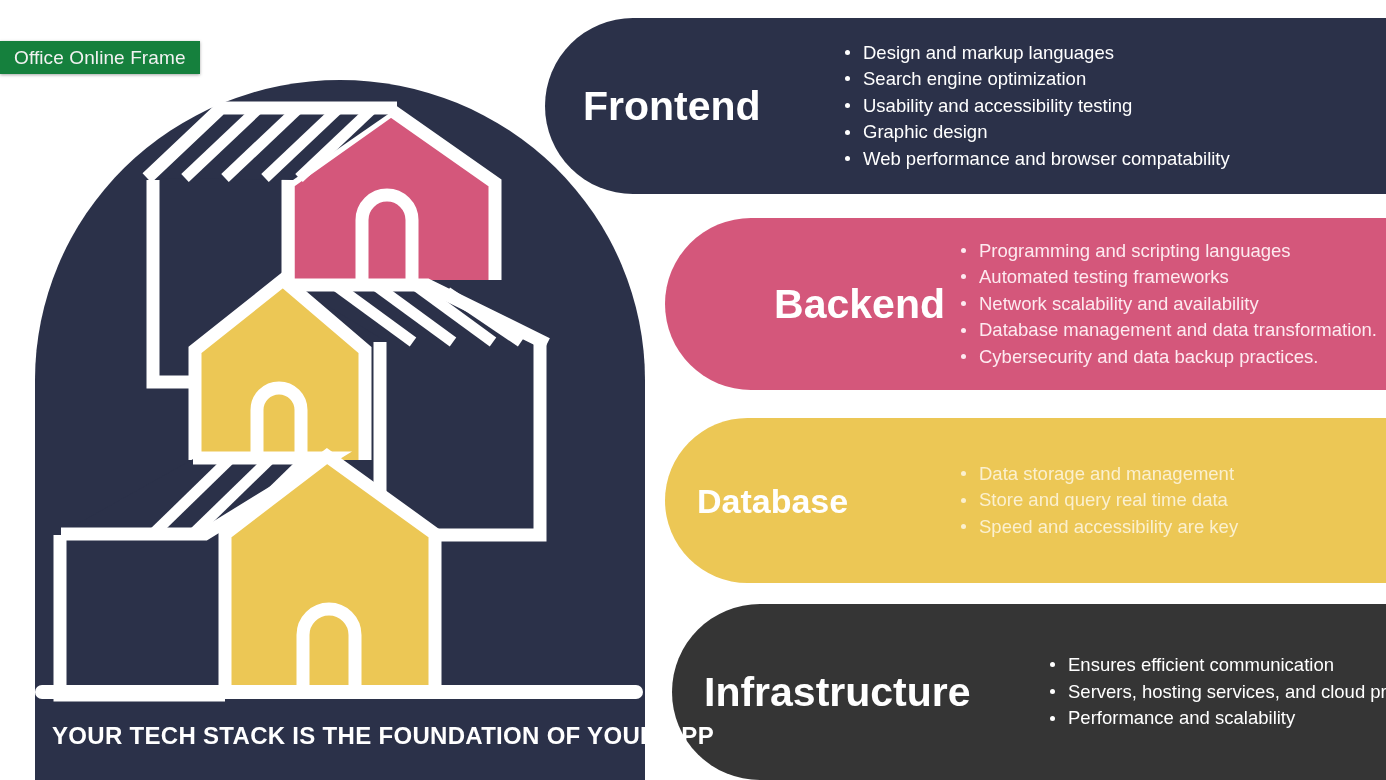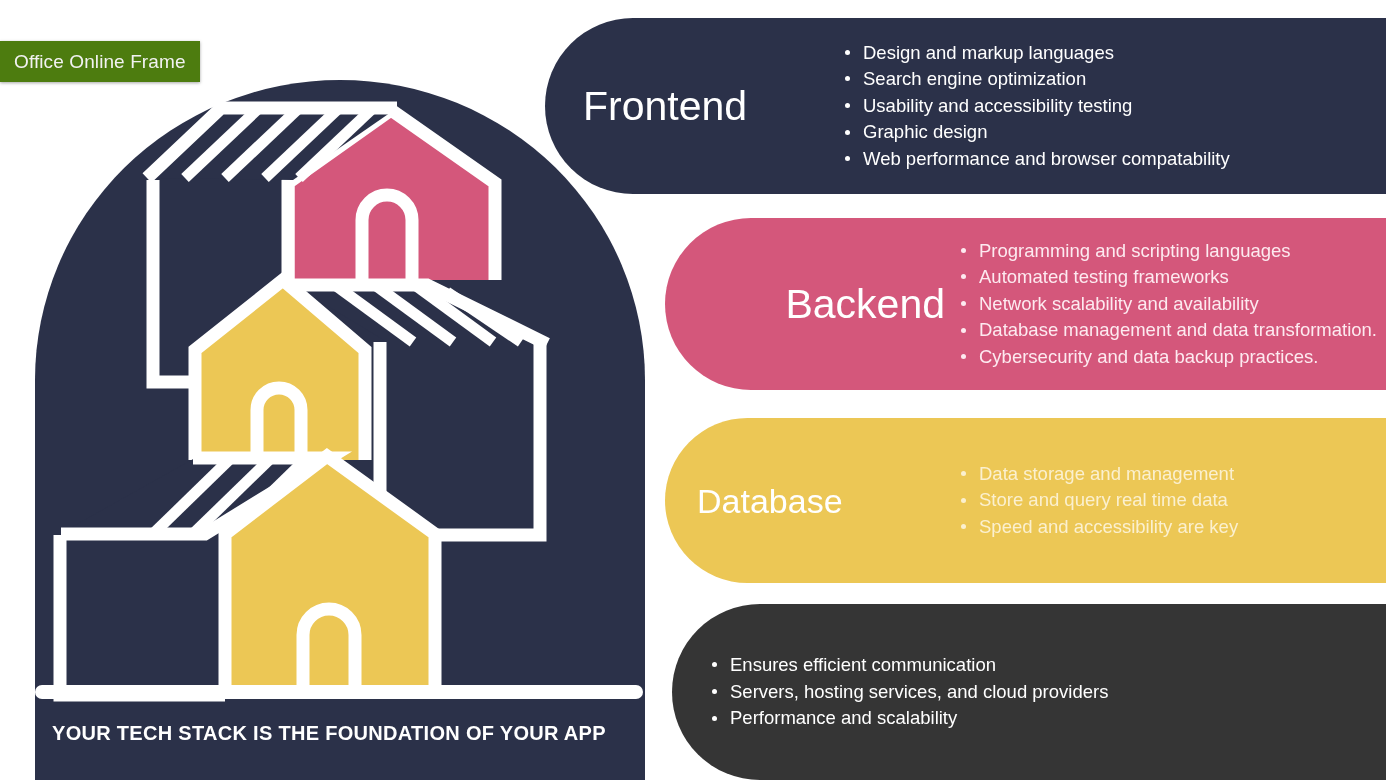--- a/index.html
+++ b/index.html
@@ -20,25 +20,25 @@
     height: 780px;
     background: #ffffff;
     overflow: hidden;
   }
 
   
   #frame-badge {
     position: absolute;
     left: 0px;
     top: 41px;
-    height: 41px;
+    height: 33px;
     padding: 0 14px;
     display: flex;
     align-items: center;
-    background: #4d7c0f;
+    background: #15803d;
     color: #f2f2f2;
     font-size: 19px;
     font-family: "Liberation Sans", sans-serif;
     letter-spacing: 0.1px;
     z-index: 60;
     box-shadow: 0 1px 3px rgba(0,0,0,0.35);
     white-space: nowrap;
   }
 
   
@@ -56,21 +56,21 @@
   .pill {
     position: absolute;
     display: flex;
     align-items: center;
     border-top-left-radius: 999px;
     border-bottom-left-radius: 999px;
     box-sizing: border-box;
     z-index: 10;
   }
   .pill-title {
-    font-weight: normal;
+    font-weight: bold;
     color: #ffffff;
     white-space: nowrap;
     flex: 0 0 auto;
     line-height: 1;
   }
   .pill-list {
     margin: 0;
     padding: 0;
     list-style: none;
     flex: 1 1 auto;
@@ -144,21 +144,21 @@
   }
   #pill-infrastructure .pill-title { font-size: 41px; width: 316px; text-align: left; padding-left: 22px; }
   #pill-infrastructure .pill-list { margin-left: 26px; width: 340px; }
   #pill-infrastructure .pill-list li { font-size: 18.5px; padding-top: 1px; padding-bottom: 1px; }
 
   
   #caption {
     position: absolute;
     left: 52px;
     top: 722px;
-    font-size: 20px;
+    font-size: 24px;
     font-weight: bold;
     color: #ffffff;
     letter-spacing: 0.3px;
     z-index: 20;
     white-space: nowrap;
   }
 </style>
 </head>
 <body>
 
@@ -257,20 +257,21 @@
   <div class="pill" id="pill-database">
     <div class="pill-title">Database</div>
     <ul class="pill-list">
       <li>Data storage and management</li>
       <li>Store and query real time data</li>
       <li>Speed and accessibility are key</li>
     </ul>
   </div>
 
   <div class="pill" id="pill-infrastructure">
+    <div class="pill-title">Infrastructure</div>
     <ul class="pill-list">
       <li>Ensures efficient communication</li>
       <li class="wrap">Servers, hosting services, and cloud providers</li>
       <li>Performance and scalability</li>
     </ul>
   </div>
 
   <div id="frame-badge">Office Online Frame</div>
 
 </div>

